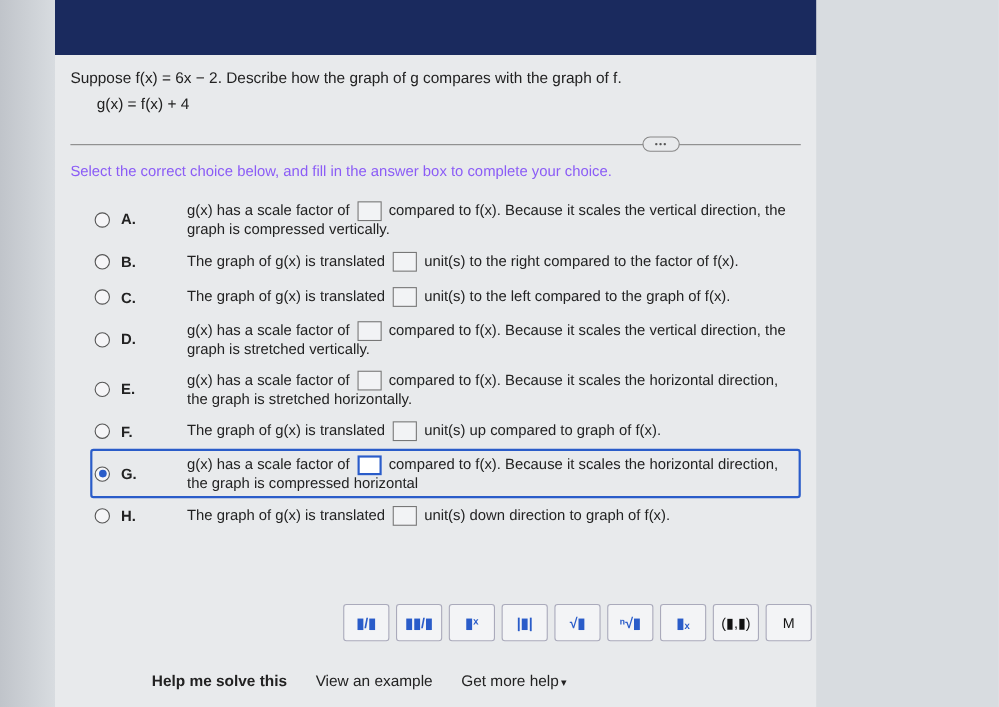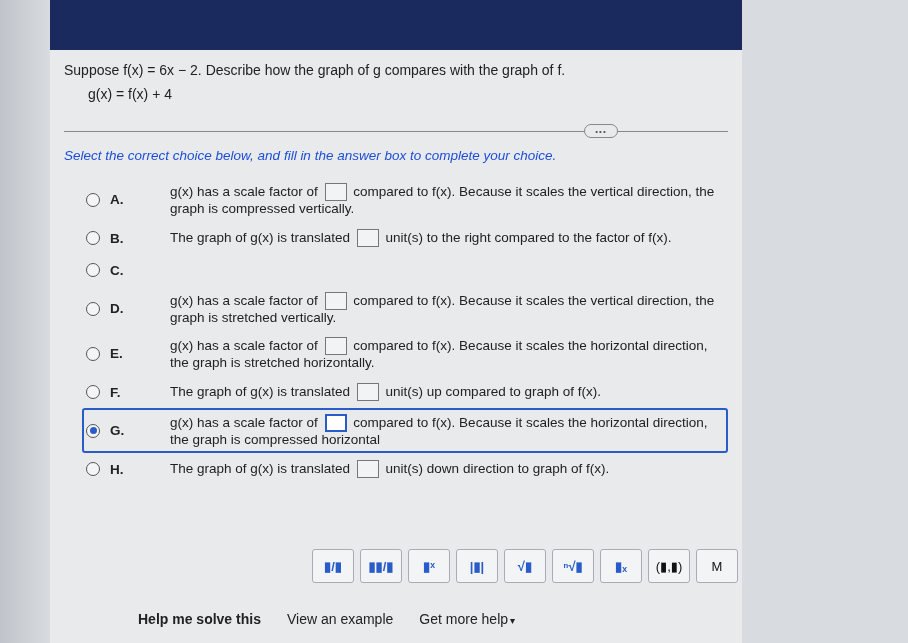--- a/index.html
+++ b/index.html
@@ -55,23 +55,22 @@
     background: #e8eaec;
     display: flex;
     align-items: center;
     justify-content: center;
     font-size: 8px;
     letter-spacing: 1px;
     color: #555;
   }
   .instruction {
     font-size: 13.5px;
-    color: #1d4ed8;
+    color: #8b5cf6;
     margin-bottom: 14px;
-    font-style: italic;
   }
   .choices { padding-left: 18px; }
   .choice {
     display: flex;
     align-items: center;
     gap: 10px;
     padding: 6px 4px;
     font-size: 13.5px;
     color: #222;
     min-height: 32px;
@@ -183,20 +182,23 @@
         <span class="radio"></span>
         <span class="choice-letter">B.</span>
         <span class="choice-text">
           <span>The graph of g(x) is translated </span><span class="answer-box"></span><span> unit(s) to the right compared to the factor of f(x).</span>
         </span>
       </div>
 
       <div class="choice">
         <span class="radio"></span>
         <span class="choice-letter">C.</span>
+        <span class="choice-text">
+          <span>The graph of g(x) is translated </span><span class="answer-box"></span><span> unit(s) to the left compared to the graph of f(x).</span>
+        </span>
       </div>
 
       <div class="choice">
         <span class="radio"></span>
         <span class="choice-letter">D.</span>
         <span class="choice-text">
           <span>g(x) has a scale factor of </span><span class="answer-box"></span><span> compared to f(x). Because it scales the vertical direction, the graph is stretched vertically.</span>
         </span>
       </div>
 

